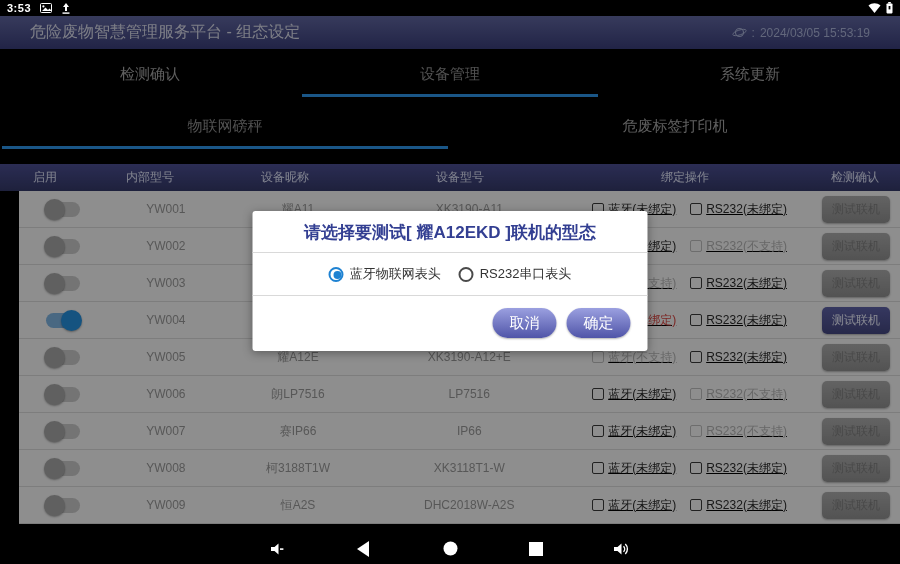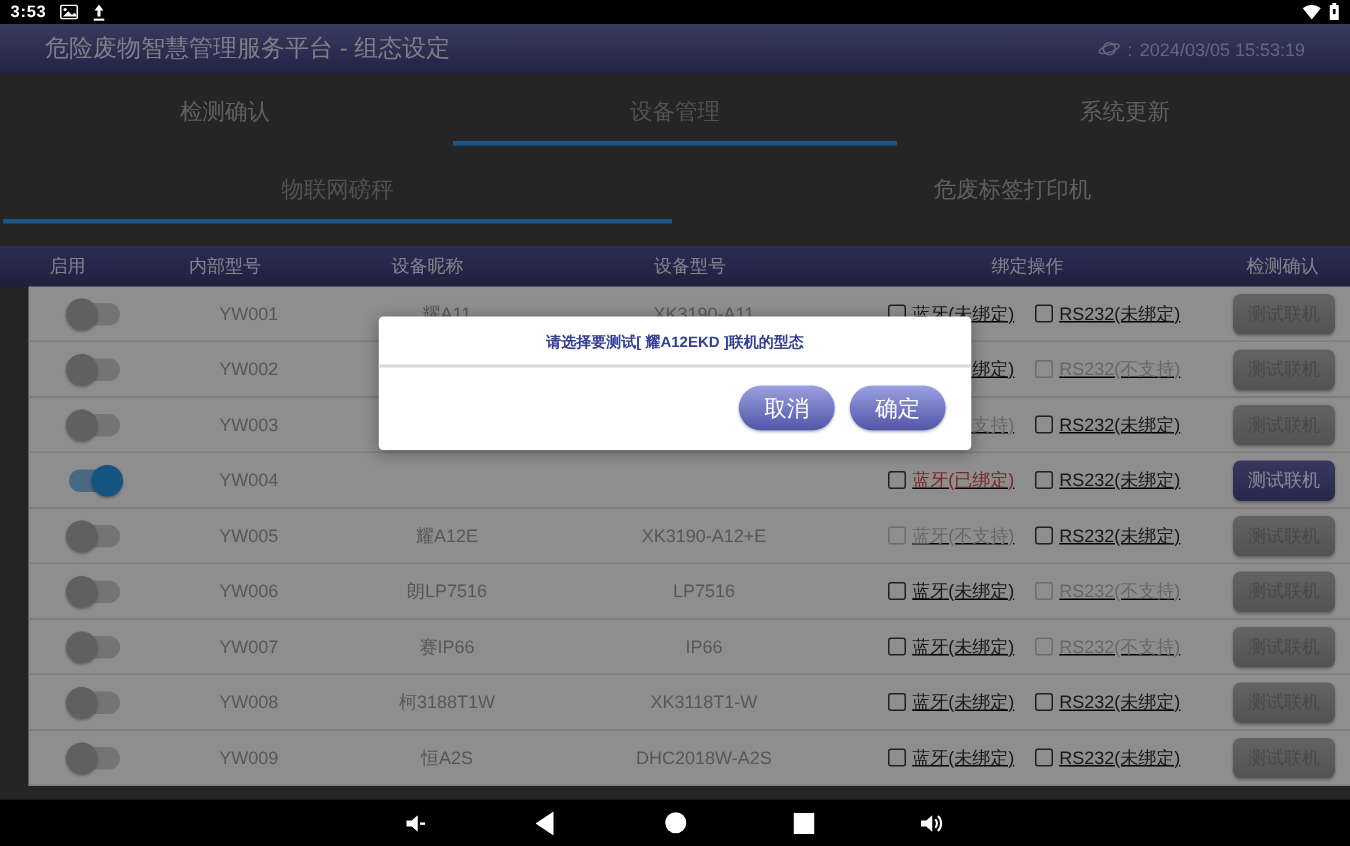--- a/index.html
+++ b/index.html
@@ -1,19 +1,19 @@
 <!DOCTYPE html>
 <html><head>
 <meta charset="utf-8">
 <style>
   * { margin:0; padding:0; box-sizing:border-box; }
   body { background:#222; }
   .screen{
     position:relative; width:900px; height:564px; overflow:hidden;
-    background:#404040; font-family:"Liberation Sans",sans-serif;
+    background:#000000; font-family:"Liberation Sans",sans-serif;
   }
   
   .statusbar{
     position:absolute; top:0; left:0; right:0; height:16px; background:#000;
     display:flex; align-items:center; padding:0 7px; color:#fff; z-index:20;
   }
   .sb-time{ font-size:11px; font-weight:bold; letter-spacing:.5px; }
   .sb-ico{ margin-left:9px; display:flex; align-items:center; }
   .sb-right{ margin-left:auto; display:flex; align-items:center; gap:5px; }
   
@@ -67,21 +67,21 @@
             font-family:"Liberation Sans",sans-serif; }
   .testbtn.enabled{ background:linear-gradient(#5d61a6,#44477f); color:#eceefc; }
   
   .scrim{ position:absolute; top:16px; bottom:31px; left:0; right:0;
           background:rgba(0,0,0,.42); z-index:5; }
   .dialog{
     position:absolute; top:211px; left:50%; transform:translateX(-50%);
     width:395px; background:#fff; border-radius:3px; z-index:6;
     box-shadow:0 2px 10px rgba(0,0,0,.35);
   }
-  .dlg-title{ text-align:center; padding:10px 8px 8px; color:#333f92; font-weight:bold; font-size:10px; }
+  .dlg-title{ text-align:center; padding:10px 8px 8px; color:#333f92; font-weight:bold; font-size:17px; }
   .dlg-divider{ height:1px; background:#d9d9d9; }
   .dlg-options{ height:42px; display:flex; align-items:center; justify-content:center; gap:18px; }
   .radio-opt{ display:flex; align-items:center; gap:6px; cursor:pointer; }
   .radio{ width:15px; height:15px; border-radius:50%; border:2px solid #4a4a4a; position:relative; }
   .radio-opt.selected .radio{ border-color:#1e82d2; }
   .radio-opt.selected .radio::after{ content:""; position:absolute; top:2.5px; left:2.5px;
       width:8px; height:8px; border-radius:50%; background:#1e82d2; }
   .radio-label{ font-size:13px; color:#333; }
   .dlg-buttons{ display:flex; justify-content:flex-end; gap:10px; padding:12px 17px 13px; }
   .dlg-btn{ min-width:64px; height:30px; border:none; border-radius:15px; padding:0 14px;
@@ -390,20 +390,30 @@
         <button class="testbtn">测试联机</button>
       </div>
     </div>
   </div>
 
   <div class="scrim"></div>
 
   <div class="dialog">
     <div class="dlg-title">请选择要测试[ 耀A12EKD ]联机的型态</div>
     <div class="dlg-divider"></div>
+    <div class="dlg-options">
+      <span class="radio-opt selected">
+        <span class="radio"></span>
+        <span class="radio-label">蓝牙物联网表头</span>
+      </span>
+      <span class="radio-opt">
+        <span class="radio"></span>
+        <span class="radio-label">RS232串口表头</span>
+      </span>
+    </div>
     <div class="dlg-divider"></div>
     <div class="dlg-buttons">
       <button class="dlg-btn">取消</button>
       <button class="dlg-btn">确定</button>
     </div>
   </div>
 
   <div class="navbar">
     <span class="nav-ico">
       <svg width="16" height="14" viewBox="0 0 16 14">

